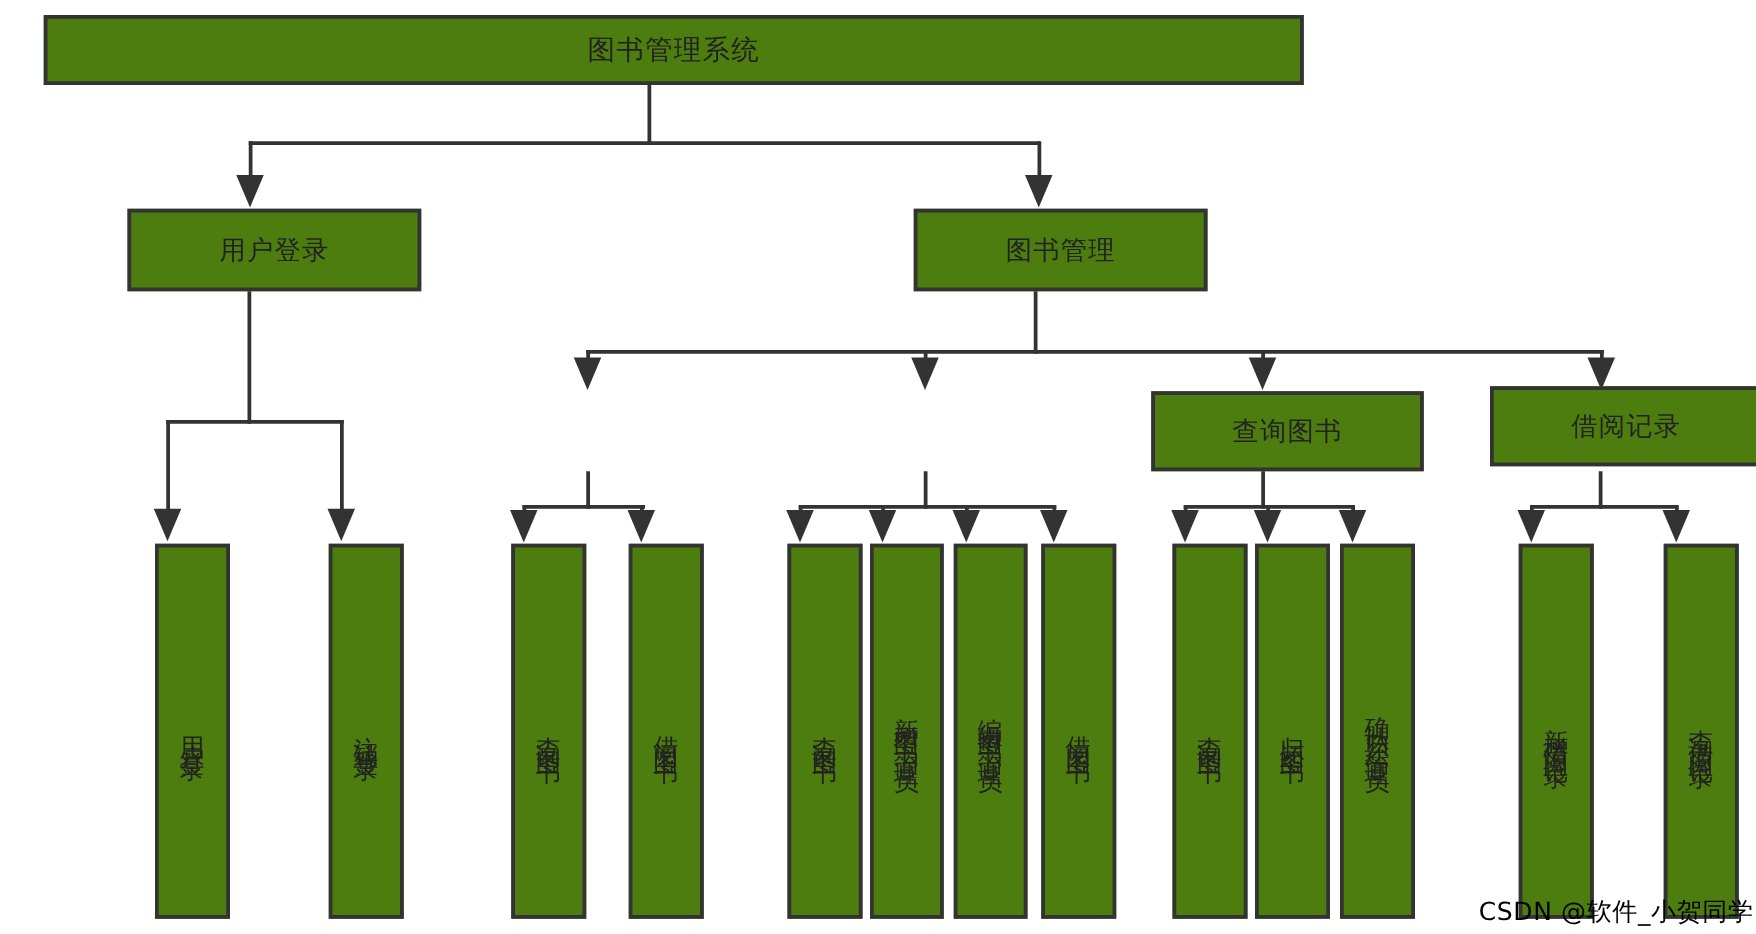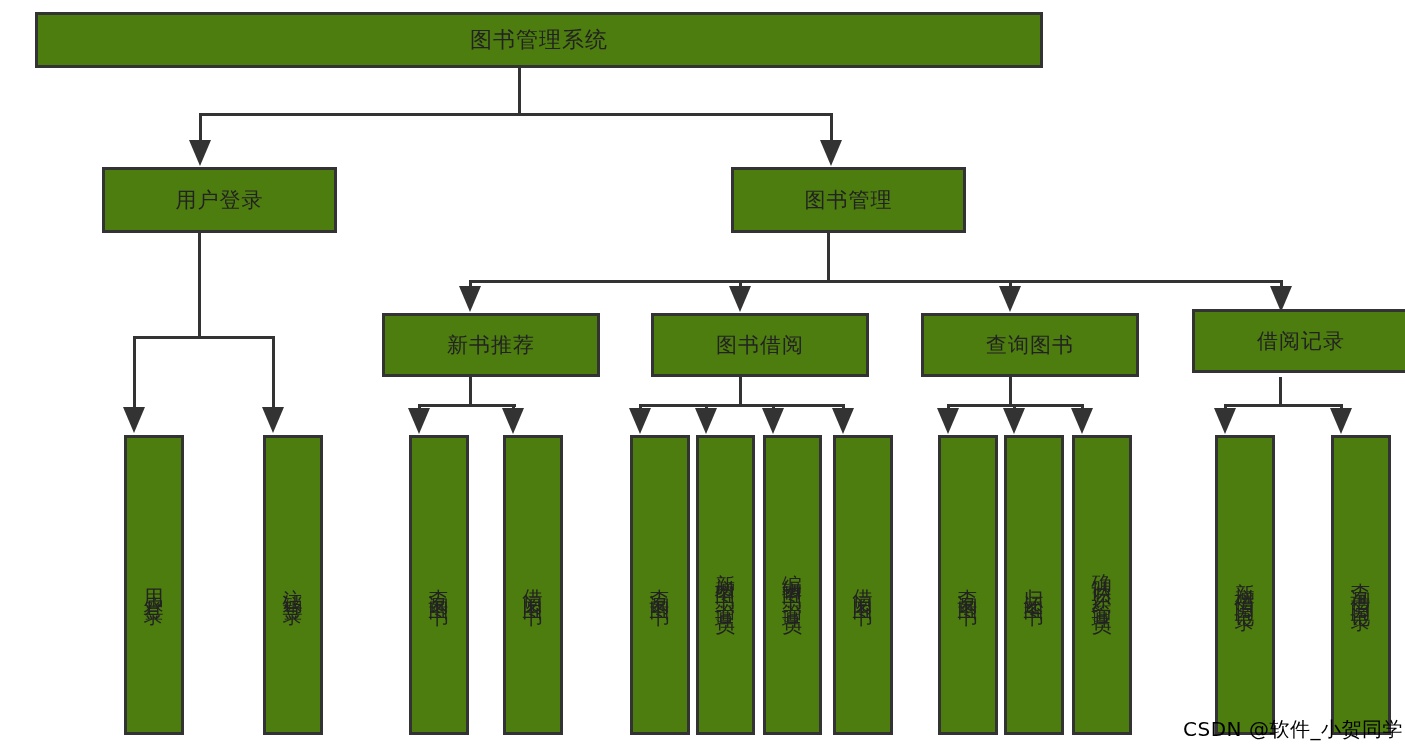--- a/index.html
+++ b/index.html
@@ -78,22 +78,20 @@
   <div class="hline" style="left:469px;top:280px;width:814px"></div>
   <div class="vline" style="left:469px;top:280px;height:12px"></div>
   <div class="arr" style="left:459px;top:286px"></div>
   <div class="vline" style="left:739px;top:280px;height:12px"></div>
   <div class="arr" style="left:729px;top:286px"></div>
   <div class="vline" style="left:1009px;top:280px;height:12px"></div>
   <div class="arr" style="left:999px;top:286px"></div>
   <div class="vline" style="left:1280px;top:280px;height:12px"></div>
   <div class="arr" style="left:1270px;top:286px"></div>
 
-  <div class="box hbox" style="left:362px;top:313px;width:218px;height:64px">新书推荐</div>
-  <div class="box hbox" style="left:631px;top:313px;width:218px;height:64px">图书借阅</div>
   <div class="box hbox" style="left:901px;top:313px;width:218px;height:64px">查询图书</div>
   <div class="box hbox" style="left:1172px;top:309px;width:218px;height:64px">借阅记录</div>
 
   <div class="vline" style="left:469px;top:377px;height:30px"></div>
   <div class="hline" style="left:418px;top:404px;width:98px"></div>
   <div class="vline" style="left:418px;top:404px;height:10px"></div>
   <div class="arr" style="left:408px;top:408px"></div>
   <div class="vline" style="left:512px;top:404px;height:10px"></div>
   <div class="arr" style="left:502px;top:408px"></div>
 

